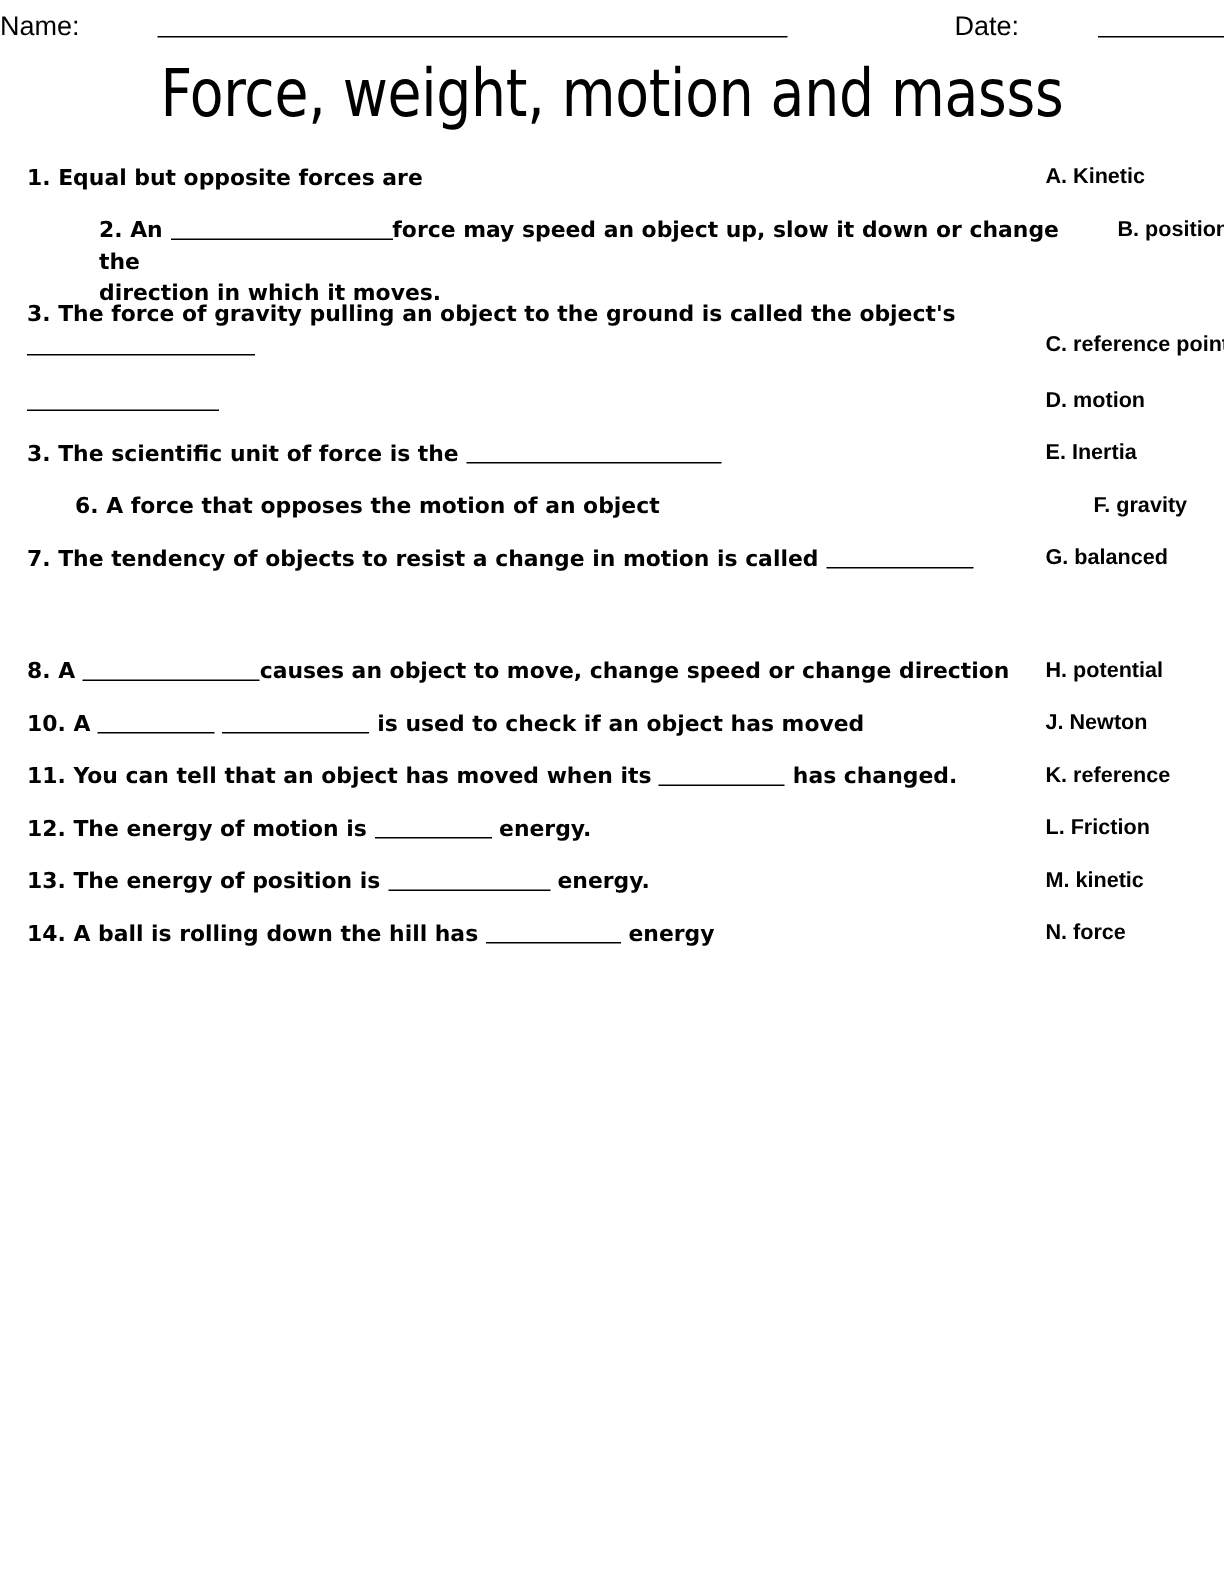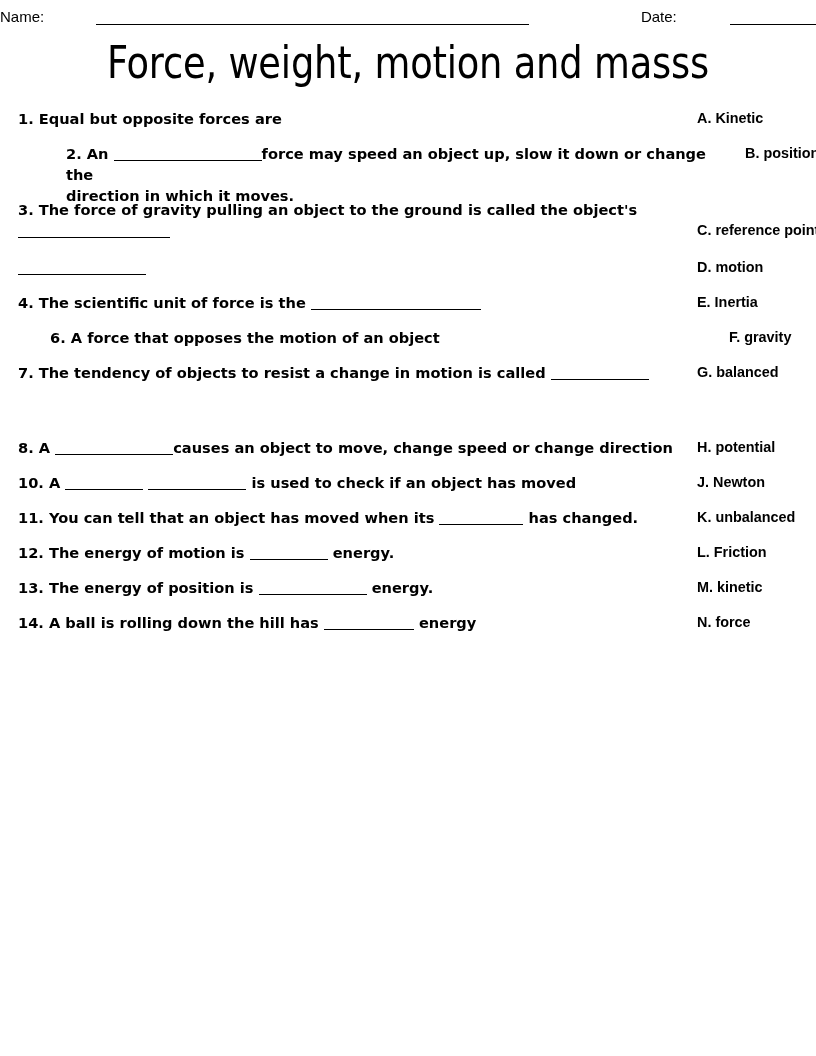--- a/index.html
+++ b/index.html
@@ -20,21 +20,21 @@
   
   .header {
     position: absolute;
     top: 0px;
     left: 0px;
     width: 816px;
     height: 28px;
     display: flex;
     align-items: flex-end;
     font-family: "Liberation Sans", sans-serif;
-    font-size: 15px;
+    font-size: 18px;
     line-height: 20px;
     white-space: nowrap;
     gap: 48px;
   }
   .header .lbl {
     padding-bottom: 1px;
   }
   .header .rule {
     display: inline-block;
     border-bottom: 1px solid #000;
@@ -165,21 +165,21 @@
     <div class="qcell">
       <span class="bl b-w128"></span>
     </div>
     <div class="acell">
       <span>D. motion</span>
     </div>
   </div>
 
   <div class="row" style="height:35px;">
     <div class="qcell">
-      <span>4. The scientific unit of force is the</span>
+      <span>3. The scientific unit of force is the</span>
       <span class="bl b-w170"></span>
     </div>
     <div class="acell">
       <span>E. Inertia</span>
     </div>
   </div>
 
   <div class="row" style="height:35px;margin-left:32px;">
     <div class="qcell">
       <span>6. A force that opposes the motion of an object</span>
@@ -222,21 +222,21 @@
     </div>
   </div>
 
   <div class="row" style="height:35px;">
     <div class="qcell">
       <span>11. You can tell that an object has moved when its</span>
       <span class="bl b-w84"></span>
       <span>has changed.</span>
     </div>
     <div class="acell">
-      <span>K. unbalanced</span>
+      <span>K. reference</span>
     </div>
   </div>
 
   <div class="row" style="height:35px;">
     <div class="qcell">
       <span>12. The energy of motion is</span>
       <span class="bl b-w78"></span>
       <span>energy.</span>
     </div>
     <div class="acell">

